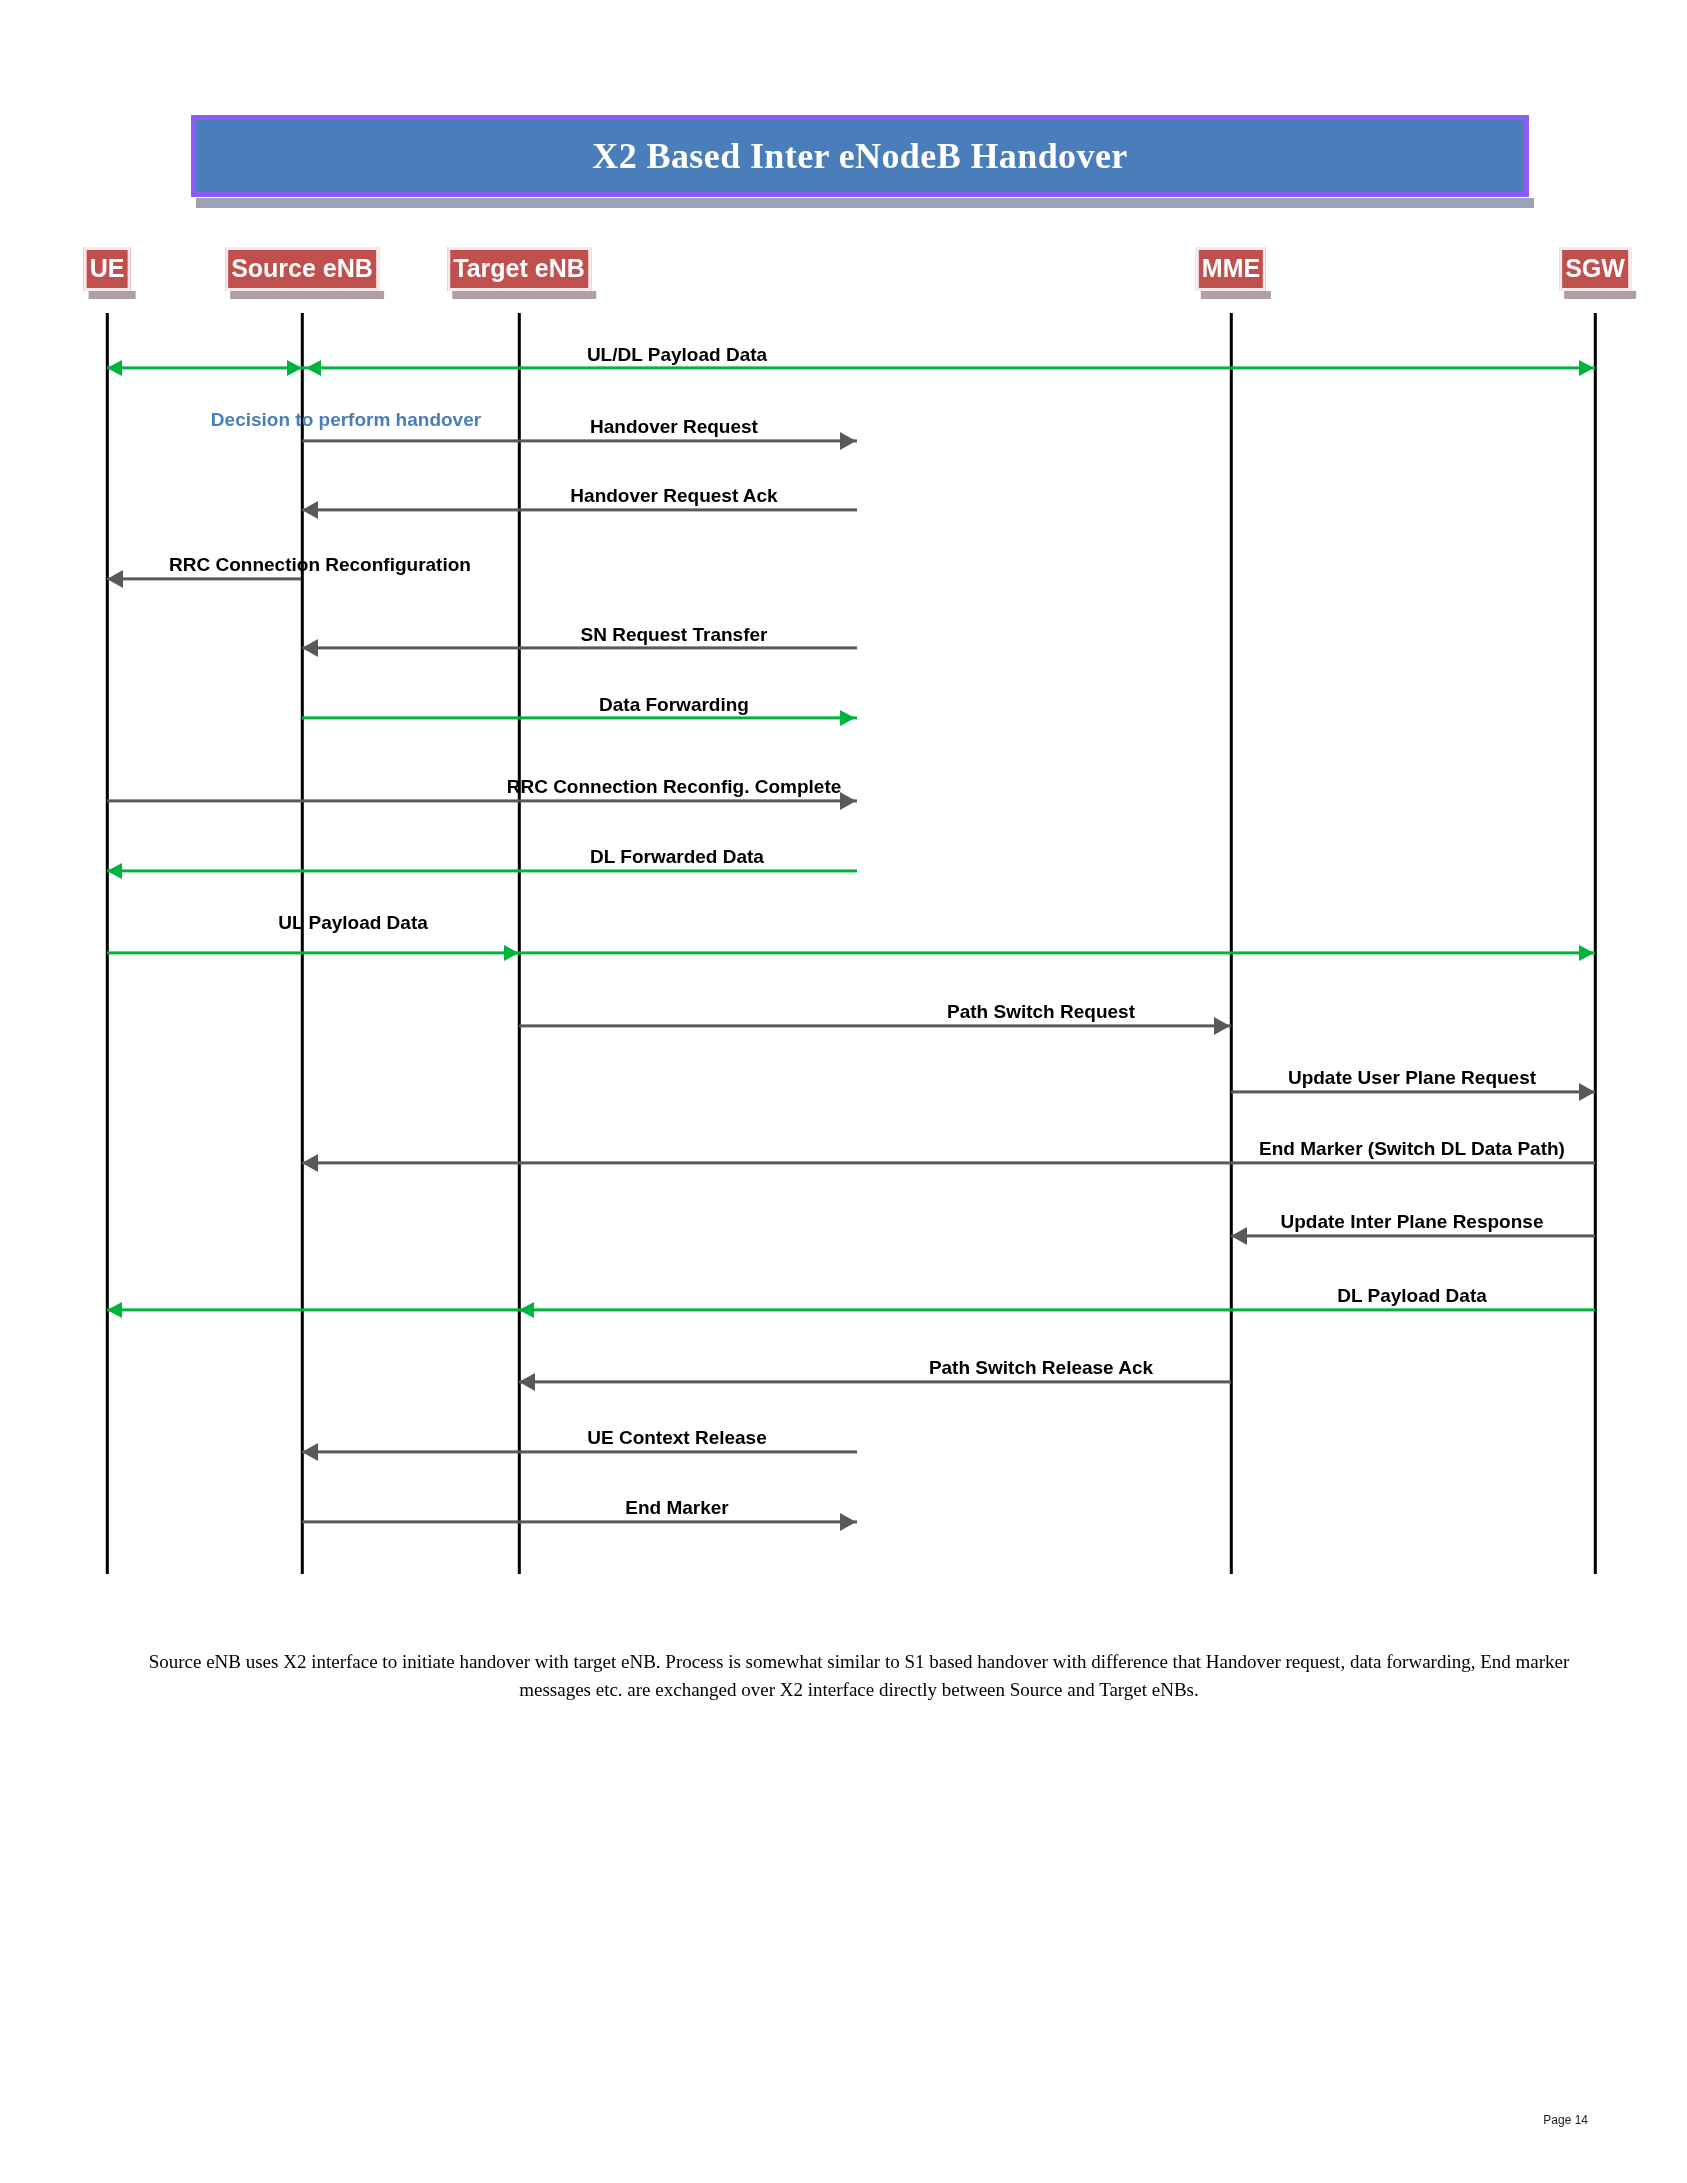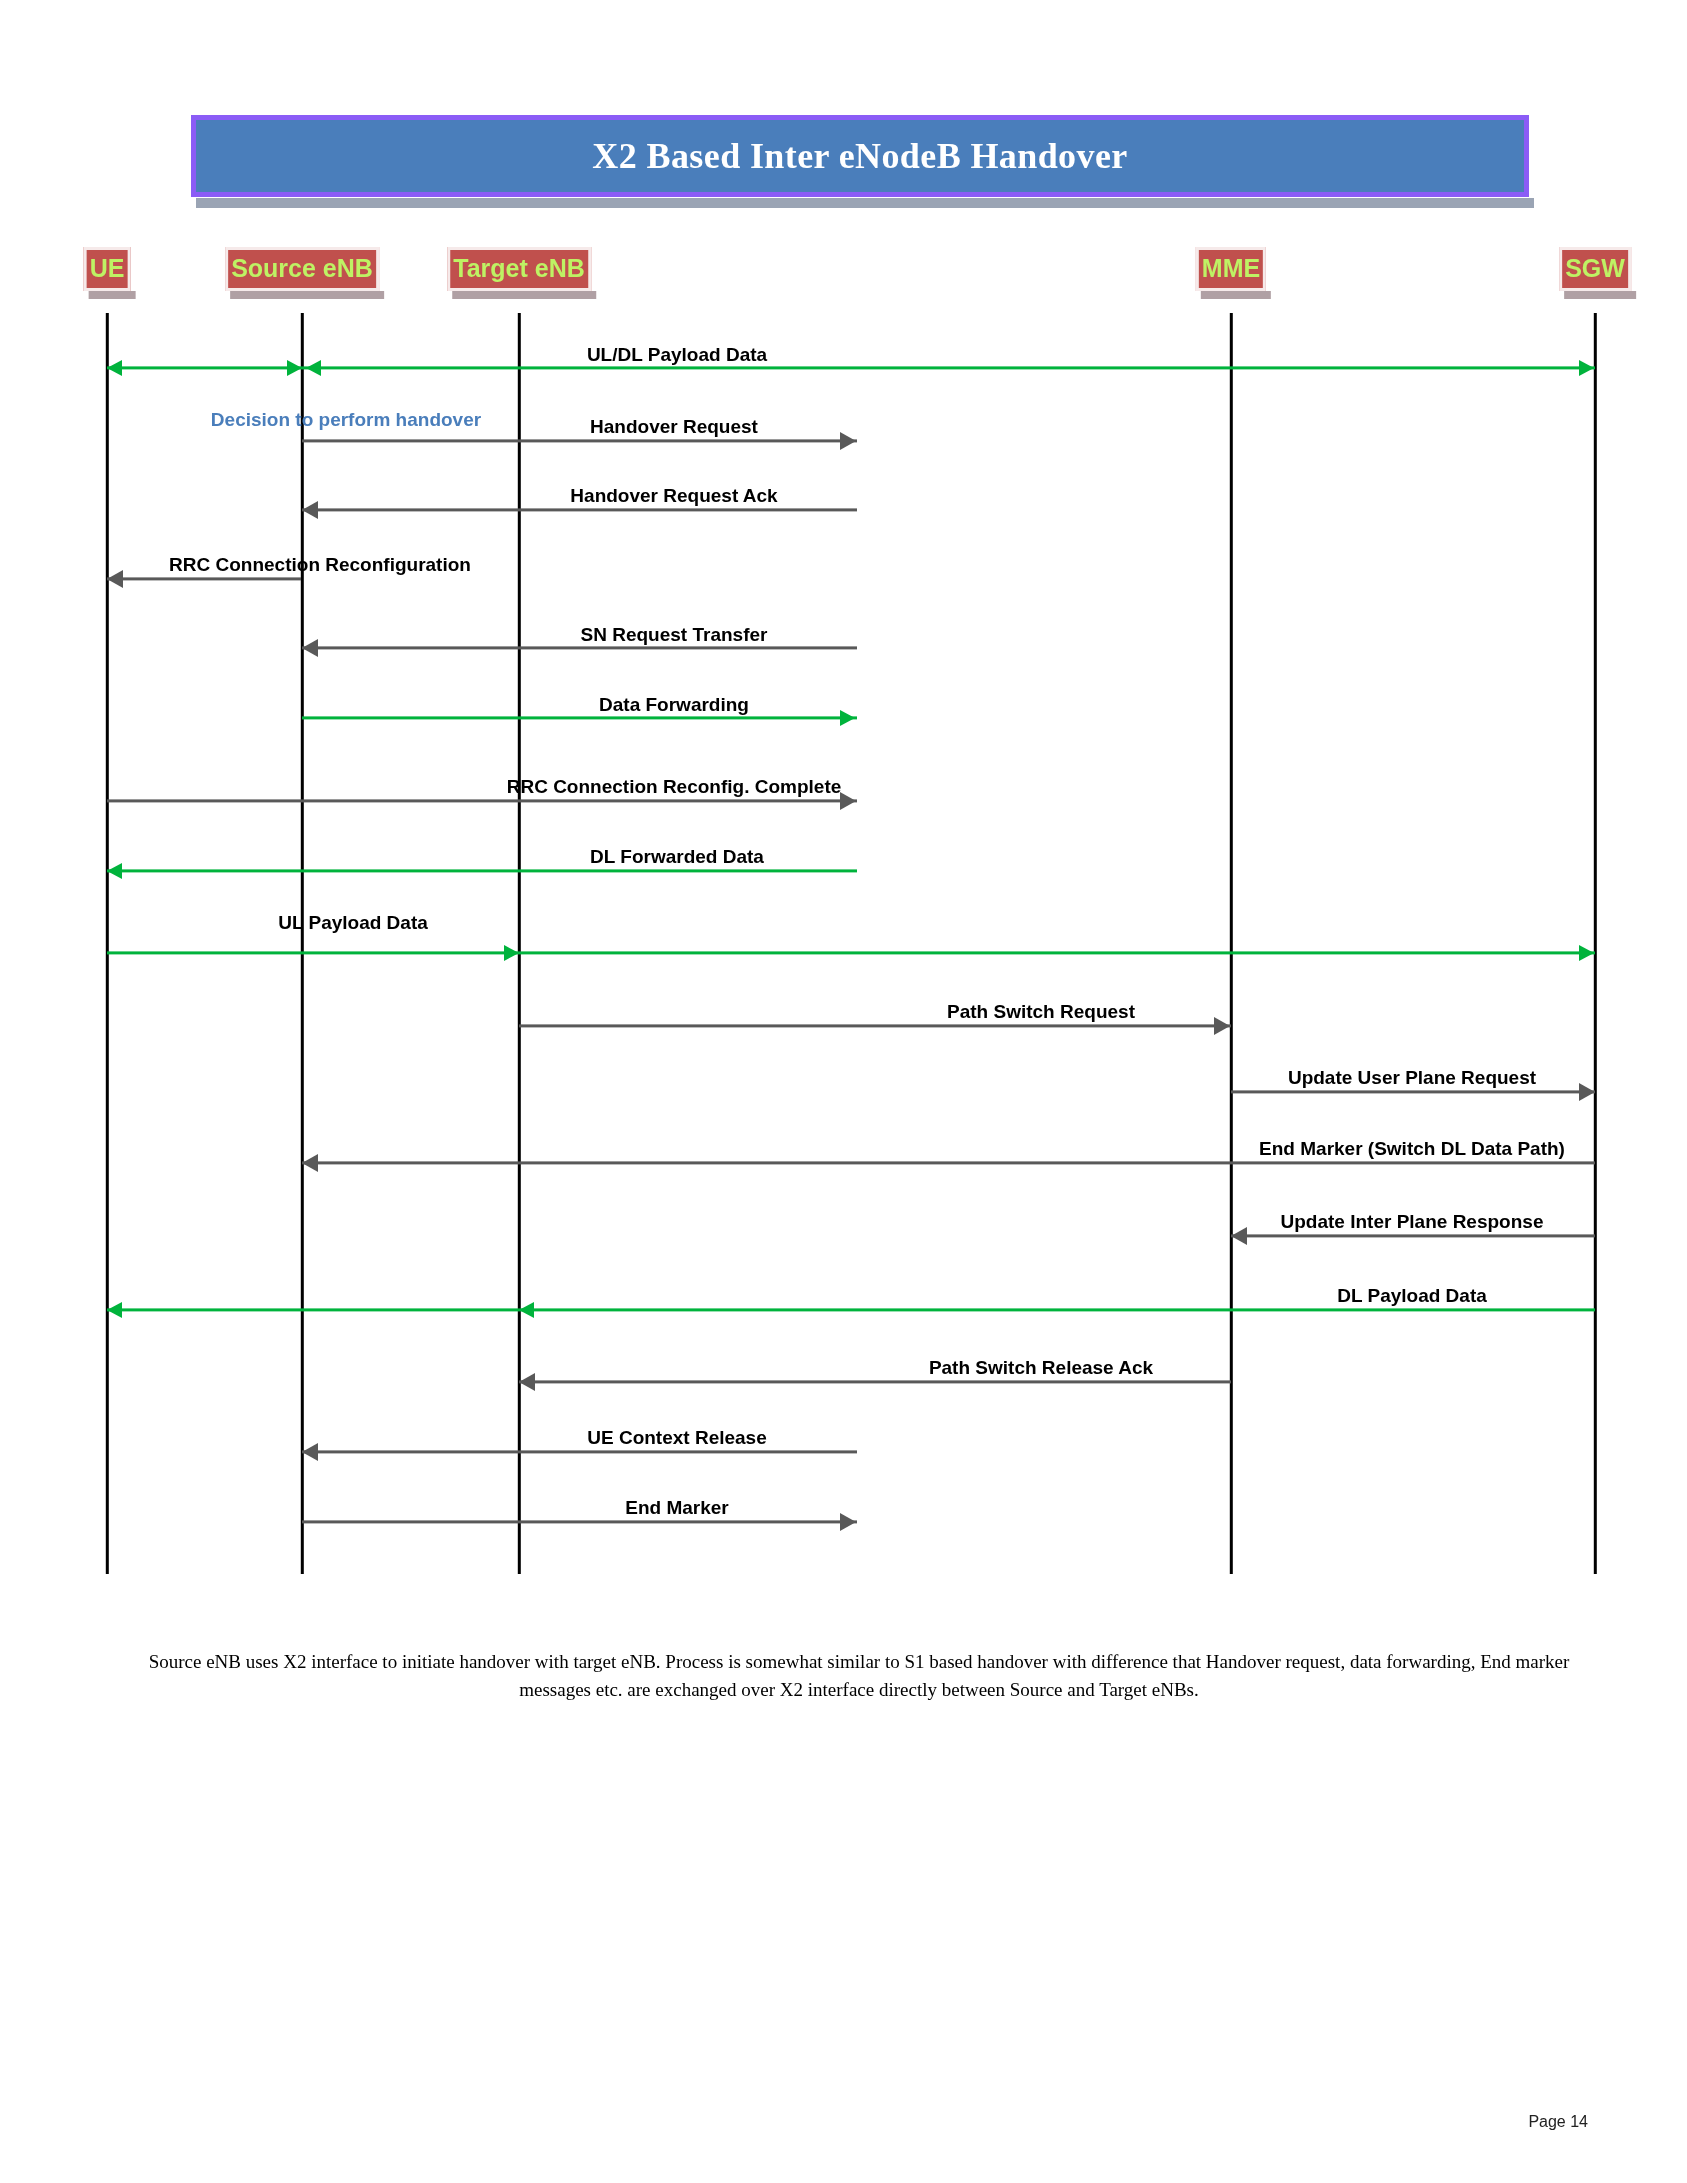--- a/index.html
+++ b/index.html
@@ -61,21 +61,21 @@
   }
 
   
   .actor {
     position: absolute;
     transform: translateX(-50%);
   }
   .actor-box {
     background: #c0504d;
     border: 3.3px solid #f6eaea;
-    color: #bef264;
+    color: #ffffff;
     font-family: "Liberation Sans", sans-serif;
     font-weight: bold;
     font-size: 25px;
     padding: 5px 3px;
     text-align: left;
     white-space: nowrap;
     line-height: 1.1;
     box-sizing: border-box;
   }
   .actor-shadow {
@@ -154,21 +154,21 @@
     color: #000000;
     text-align: center;
   }
 
   
   #page-footer {
     position: absolute;
     right: 99px;
     top: 2113px;
     font-family: "Liberation Sans", sans-serif;
-    font-size: 16px;
+    font-size: 12px;
     color: #222222;
   }
 </style>
 </head>
 <body>
 
 <div id="title-banner-shadow"></div>
 <div id="title-banner">
   <div id="title-banner-inner">
     <div id="title-text">X2 Based Inter eNodeB Handover</div>

